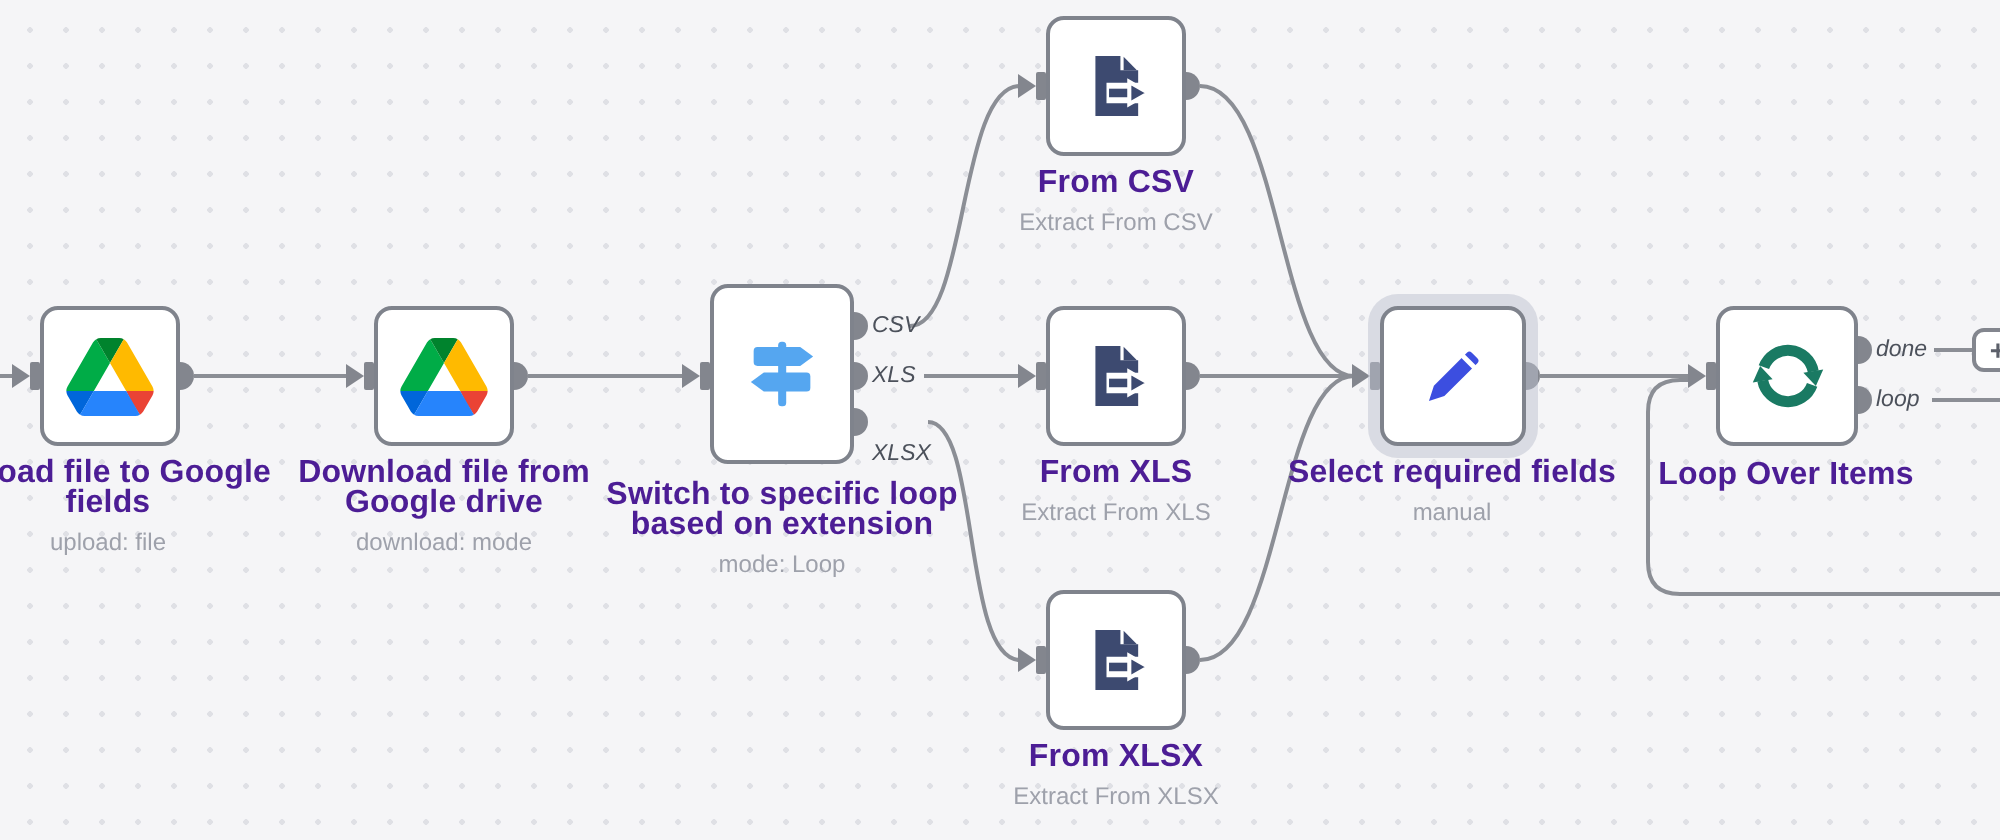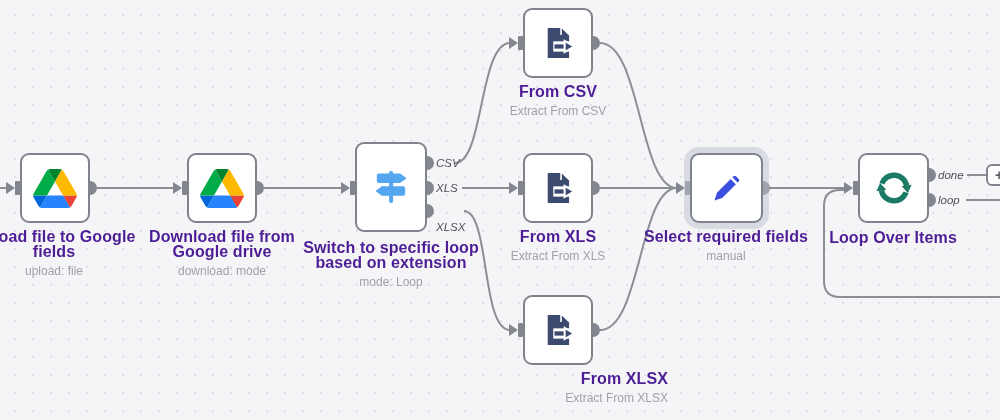--- a/index.html
+++ b/index.html
@@ -210,21 +210,21 @@
   <span class="icon">
     <svg width="38" height="38" viewBox="0 0 24 24">
       <path d="M5.5,2.5 H13.4 V7 H19 V21.5 H5.5 Z" fill="#3d4a70"></path>
       <path d="M14.4,2.8 L18.6,7 H14.4 Z" fill="#3d4a70"></path>
       <path d="M9,14.2 H19.5" stroke="#fff" stroke-width="6.5" fill="none"></path>
       <path d="M9.8,14.2 H16.8" stroke="#3d4a70" stroke-width="2.7" fill="none"></path>
       <polygon points="16.2,10.7 22.3,14.2 16.2,17.7" fill="#3d4a70" stroke="#fff" stroke-width="1.3"></polygon>
     </svg>
   </span>
 </div>
-<div class="node-label" style="left:448px;top:371px;text-align:right;">
+<div class="node-label" style="left:448px;top:371px;">
   <div class="nl-title"><span>From XLSX</span></div>
   <div class="nl-sub">Extract From XLSX</div>
 </div>
 
 <div class="node selected" style="left:690px;top:153px;width:73px;">
   <span class="icon">
     <svg width="37" height="37" viewBox="0 0 24 24">
       <path d="M4.2,19.8 L5.8,14.8 L16.5,4.1 Q17.3,3.3 18.1,4.1 L19.9,5.9 Q20.7,6.7 19.9,7.5 L9.2,18.2 L4.2,19.8 Z" fill="#3c4ee0"></path>
       <path d="M14.4,4.4 L19.6,9.6" stroke="#fff" stroke-width="1.6" fill="none"></path>
     </svg>

